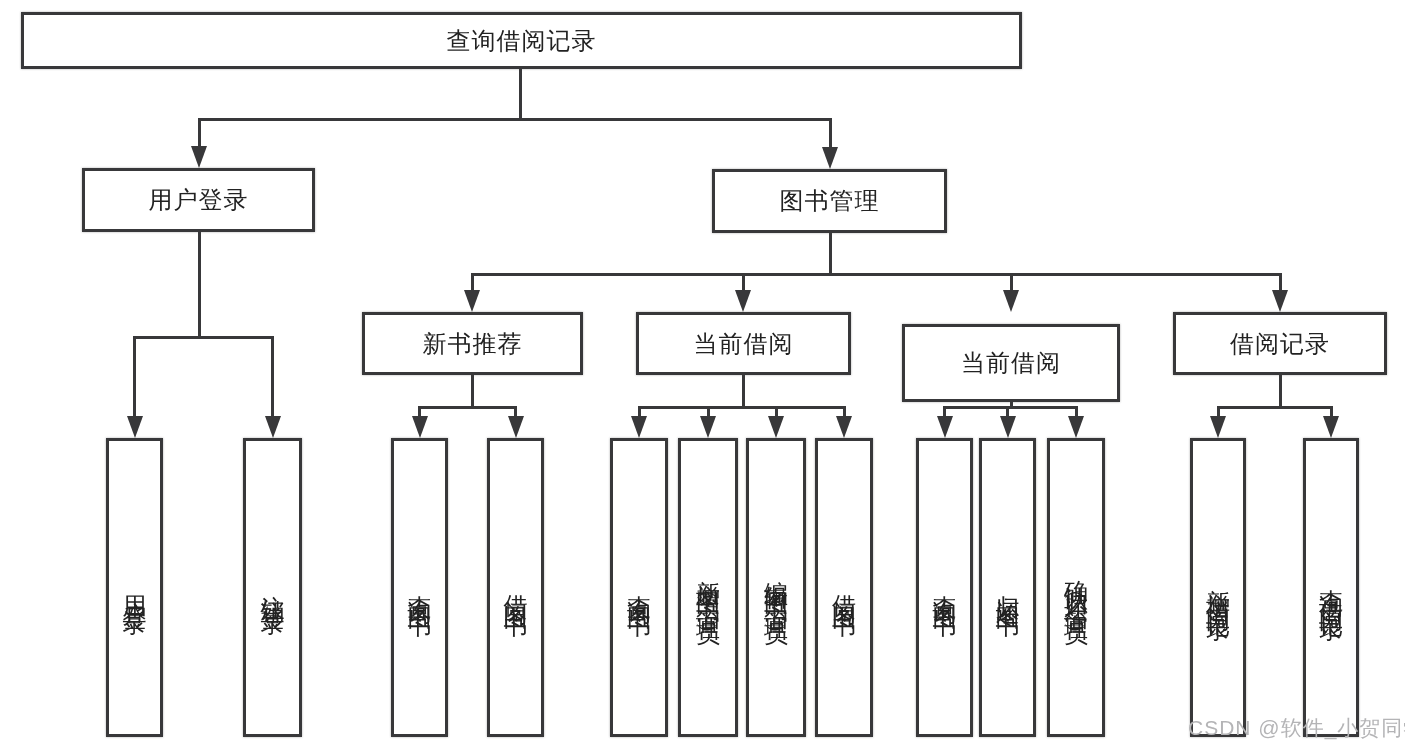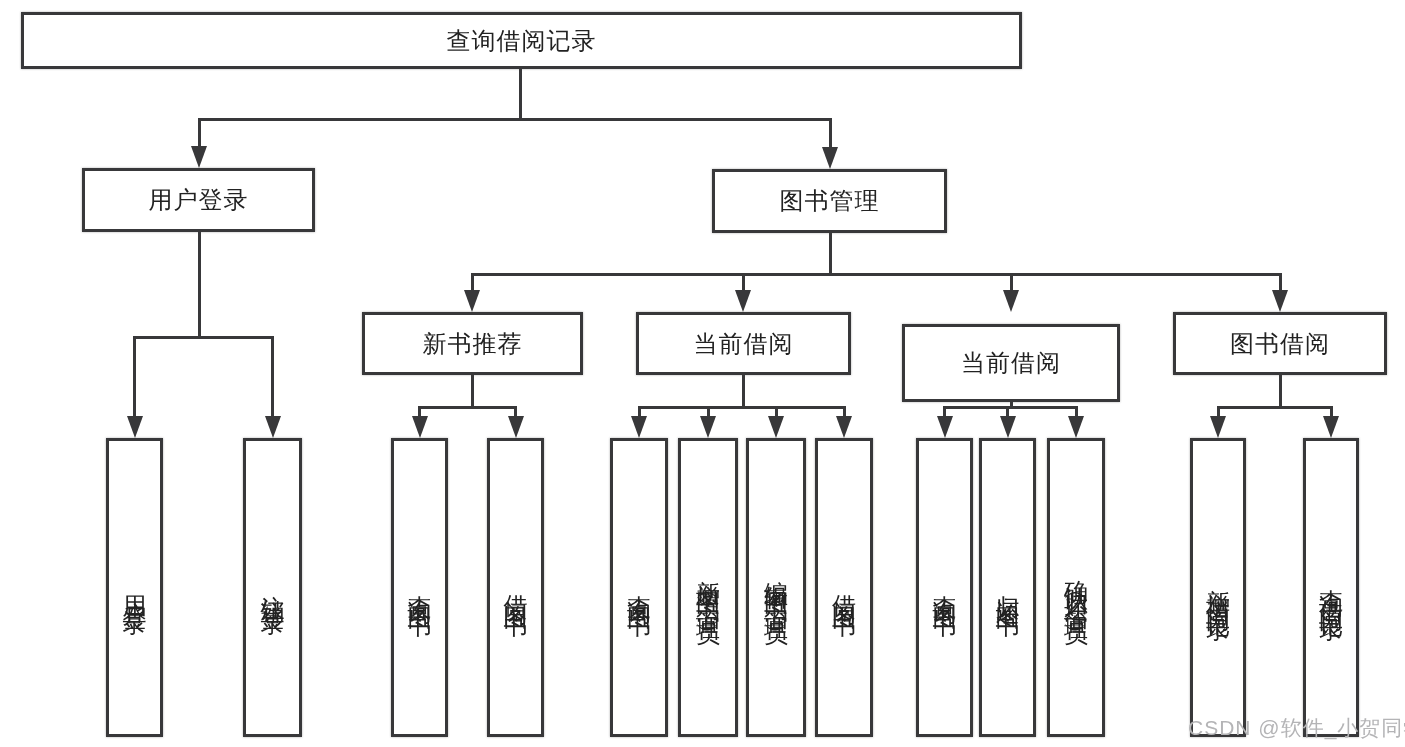--- a/index.html
+++ b/index.html
@@ -84,21 +84,21 @@
   <div class="hnode" style="left:712px;top:169px;width:235px;height:64px;">
     <span>图书管理</span>
   </div>
   <div class="hnode" style="left:636px;top:312px;width:215px;height:63px;">
     <span>当前借阅</span>
   </div>
   <div class="hnode" style="left:902px;top:324px;width:218px;height:78px;">
     <span>当前借阅</span>
   </div>
   <div class="hnode" style="left:1173px;top:312px;width:214px;height:63px;">
-    <span>图书借阅</span>
+    <span>借阅记录</span>
   </div>
 
   <div class="vnode" style="left:106px;width:57px;">
     <span class="vtext">用户登录</span>
   </div>
   <div class="vnode" style="left:243px;width:59px;">
     <span class="vtext">注销登录</span>
   </div>
 
   <div class="vnode" style="left:391px;width:57px;">

